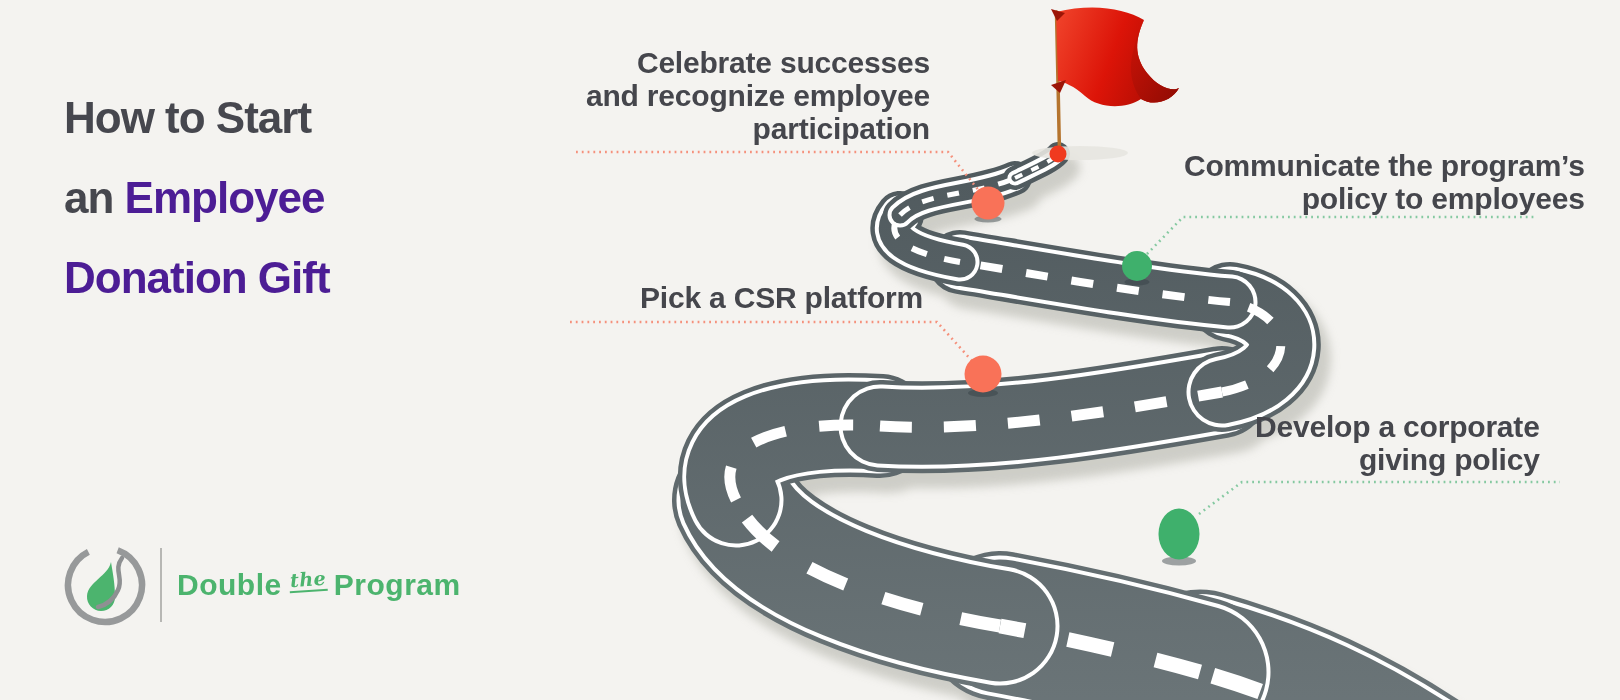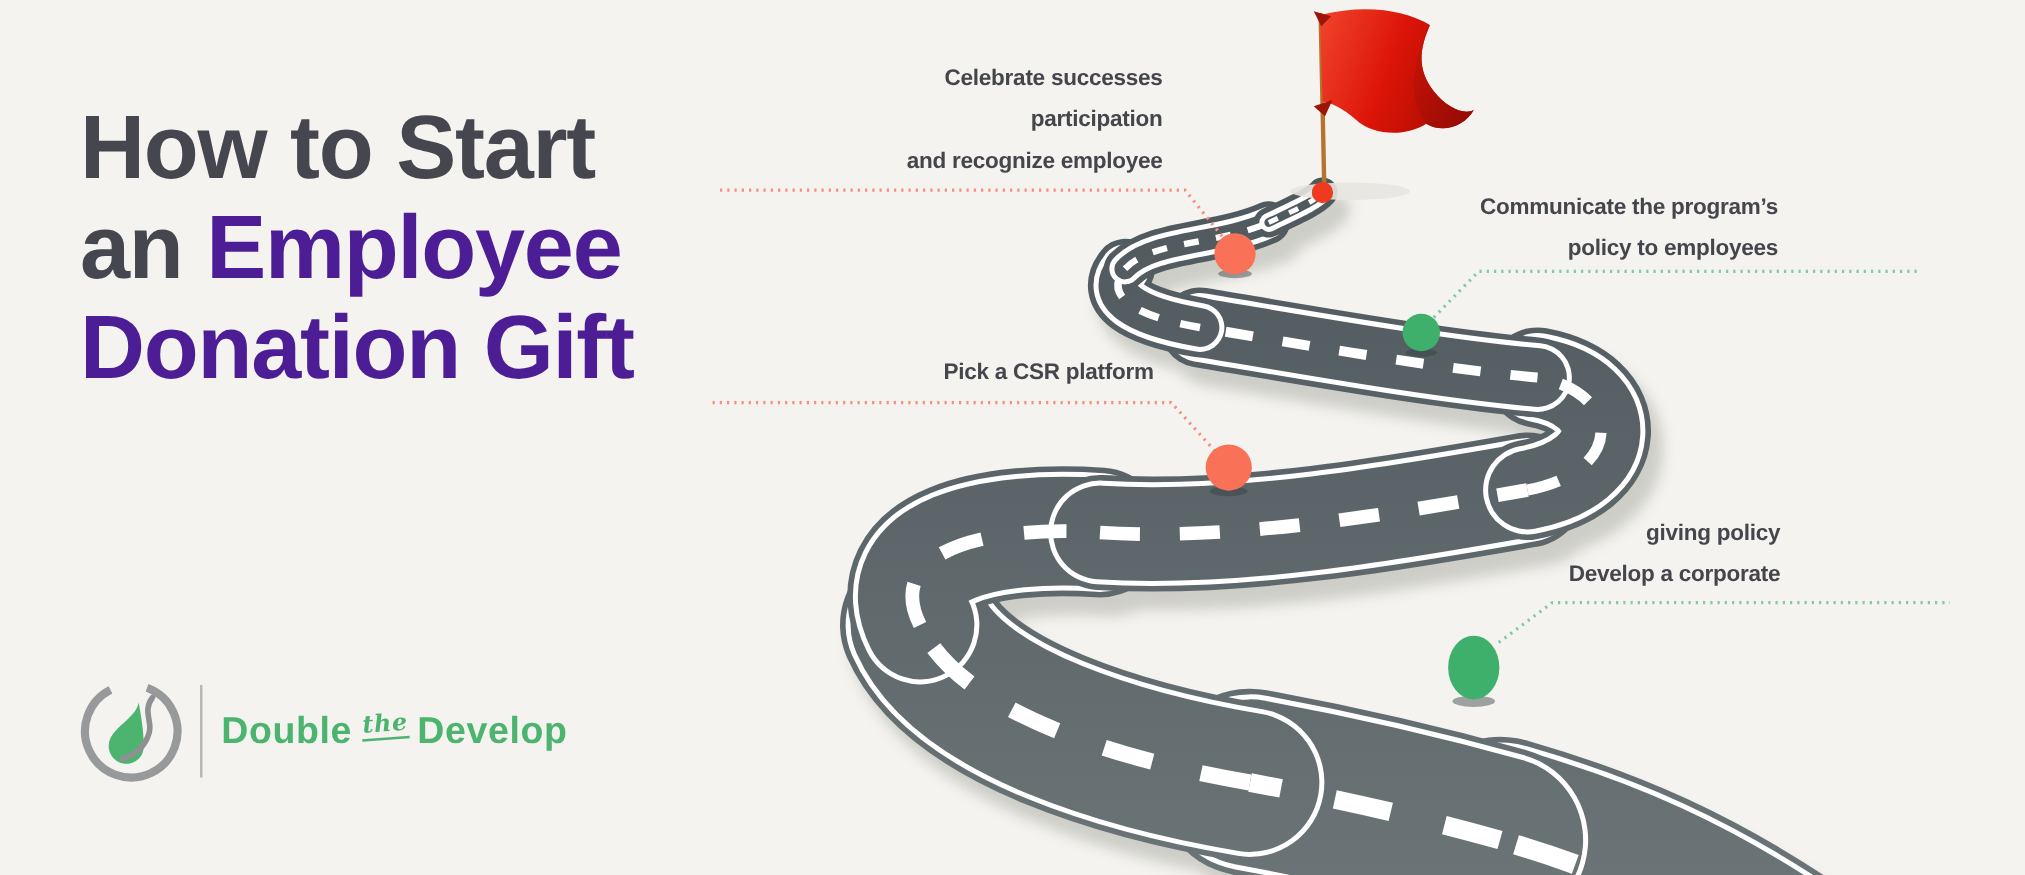--- a/index.html
+++ b/index.html
@@ -8,29 +8,29 @@
     width:1620px;height:700px;
     background:#f4f3f0;
     overflow:hidden;
     font-family:"Liberation Sans", sans-serif;
   }
   .stage svg.scene{position:absolute;left:0;top:0;}
 
   
   .title{
     position:absolute;left:64px;top:78px;
-    font-size:72px;line-height:80px;font-weight:700;
+    font-size:44px;line-height:80px;font-weight:700;
     letter-spacing:-1px;color:#46474e;
   }
   .title .green{color:#4c1d95;}
 
   
   .label{
     position:absolute;
-    font-size:18px;line-height:33px;font-weight:700;
+    font-size:30px;line-height:33px;font-weight:700;
     color:#45464c;letter-spacing:-0.2px;
   }
   .label.right{text-align:right;}
   .label.left{text-align:right;}
   #label-celebrate{right:690px;top:46px;}
   #label-pick{right:697px;top:281px;}
   #label-communicate{left:1184px;top:149px;}
   #label-develop{left:1255px;top:410px;}
 
   
@@ -167,45 +167,45 @@
   </svg>
 
   <div class="title">
     <div>How to Start</div>
     <div><span>an</span> <span class="green">Employee</span></div>
     <div class="green">Donation Gift</div>
   </div>
 
   <div class="label right" id="label-celebrate">
     <div>Celebrate successes</div>
+    <div>and recognize employee</div>
     <div>participation</div>
-    <div>and recognize employee</div>
   </div>
 
   <div class="label right" id="label-pick">
     <div>Pick a CSR platform</div>
   </div>
 
   <div class="label left" id="label-communicate">
     <div>Communicate the program’s</div>
     <div>policy to employees</div>
   </div>
 
   <div class="label left" id="label-develop">
+    <div>Develop a corporate</div>
     <div>giving policy</div>
-    <div>Develop a corporate</div>
   </div>
 
   <div class="logo">
     <svg width="86" height="86" viewBox="0 0 86 86">
       <circle cx="43" cy="43" r="37" fill="none" stroke="#97999a" stroke-width="6.5" stroke-dasharray="202 31" transform="rotate(-70 43 43)"></circle>
       <path d="M49,20 C46,34 26,40 25,54 C24.5,62 31,69 39,69 C47,69 53,63 53,55 C53,42 51,32 49,20 Z" fill="#4cb46e"></path>
       <path d="M60,16 C51,28 62,36 56,48 C52,57 44,63 36,65" fill="none" stroke="#8e9092" stroke-width="4.5" stroke-linecap="round"></path>
     </svg>
     <div class="divider"></div>
     <div class="brand">
       <span>Double</span>
       <span class="the">the</span>
-      <span>Develop</span>
+      <span>Program</span>
     </div>
   </div>
 
 </div>
 
 </body></html>

